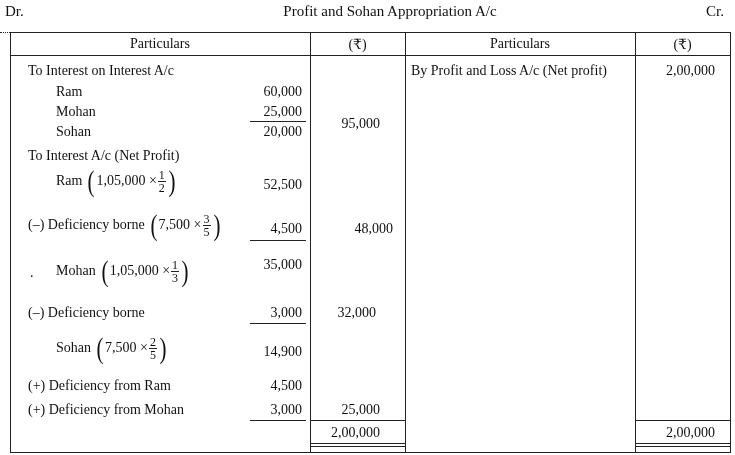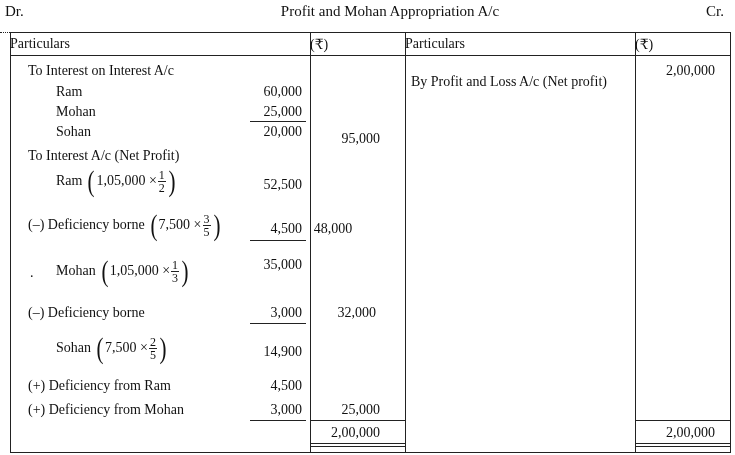--- a/index.html
+++ b/index.html
@@ -3,33 +3,33 @@
 <meta charset="utf-8">
 <style>
   html, body { margin:0; padding:0; background:#fff; }
   body { width:735px; height:455px; position:relative; overflow:hidden;
          font-family:"Liberation Serif","DejaVu Serif",serif; color:#111; font-size:14px; }
   .abs { position:absolute; white-space:nowrap; }
   .bold { font-weight:normal; }
   .hline { position:absolute; height:0; border-top:1px solid #222; }
   .vline { position:absolute; width:0; border-left:1px solid #222; }
   .r { text-align:right; }
-  .c { }
+  .c { text-align:center; }
   .frac { display:inline-block; vertical-align:middle; text-align:center; font-size:12px; line-height:12px; margin:0 1px; }
   .frac span { display:block; }
   .frac .num { border-bottom:1px solid #222; padding:0 1px; }
   .paren { display:inline-block; vertical-align:middle; font-size:30px; line-height:30px; transform:scaleX(0.7); }
   .expr { display:inline-flex; align-items:center; }
 </style>
 </head>
 <body>
 
 <div class="abs bold" style="left:5px;top:3px;font-size:15px;">Dr.</div>
 <div class="abs bold" style="left:230px;top:3px;width:320px;font-size:15px;">
-    <span style="display:block;text-align:center;">Profit and Mohan Appropriation A/c</span>
+    <span style="display:block;text-align:center;">Profit and Sohan Appropriation A/c</span>
   </div>
 <div class="abs bold" style="left:706px;top:3px;font-size:15px;">Cr.</div>
 
 <div class="hline" style="left:10px;top:32px;width:720px;"></div>
 <div class="hline" style="left:0px;top:32px;width:10px;border-top-style:dotted;"></div>
 <div class="hline" style="left:10px;top:55px;width:720px;"></div>
 <div class="hline" style="left:10px;top:452px;width:720px;"></div>
 
 <div class="vline" style="left:10px;top:32px;height:421px;"></div>
 <div class="vline" style="left:310px;top:32px;height:421px;"></div>
@@ -43,21 +43,21 @@
 <div class="abs bold c" style="left:635px;top:36px;width:95px;">(₹)</div>
 
 <div class="abs" style="left:28px;top:63px;">To  Interest on Interest A/c</div>
 <div class="abs" style="left:56px;top:84px;">Ram</div>
 <div class="abs r" style="left:240px;top:84px;width:62px;">60,000</div>
 <div class="abs" style="left:56px;top:104px;">Mohan</div>
 <div class="abs r" style="left:240px;top:104px;width:62px;">25,000</div>
 <div class="hline" style="left:250px;top:121px;width:56px;"></div>
 <div class="abs" style="left:56px;top:124px;">Sohan</div>
 <div class="abs r" style="left:240px;top:124px;width:62px;">20,000</div>
-<div class="abs r" style="left:318px;top:131px;width:62px;">95,000</div>
+<div class="abs r" style="left:318px;top:116px;width:62px;">95,000</div>
 
 <div class="abs" style="left:28px;top:148px;">To  Interest A/c (Net Profit)</div>
 
 <div class="abs expr" style="left:56px;top:166px;">
   <span>Ram</span>
   <span class="paren" style="margin-left:4px;">(</span>
   <span>1,05,000 ×</span>
   <span class="frac">
       <span class="num">1</span>
       <span>2</span>
@@ -71,21 +71,21 @@
   <span class="paren" style="margin-left:4px;">(</span>
   <span>7,500 ×</span>
   <span class="frac">
       <span class="num">3</span>
       <span>5</span>
     </span>
   <span class="paren">)</span>
 </div>
 <div class="abs r" style="left:240px;top:221px;width:62px;">4,500</div>
 <div class="hline" style="left:250px;top:240px;width:56px;"></div>
-<div class="abs r" style="left:302px;top:221px;width:62px;text-align:center;">48,000</div>
+<div class="abs r" style="left:331px;top:221px;width:62px;">48,000</div>
 
 <div class="abs" style="left:30px;top:265px;">.</div>
 <div class="abs expr" style="left:56px;top:256px;">
   <span>Mohan</span>
   <span class="paren" style="margin-left:4px;">(</span>
   <span>1,05,000 ×</span>
   <span class="frac">
       <span class="num">1</span>
       <span>3</span>
     </span>
@@ -115,19 +115,19 @@
 <div class="abs" style="left:28px;top:402px;">(+)  Deficiency from Mohan</div>
 <div class="abs r" style="left:240px;top:402px;width:62px;">3,000</div>
 <div class="hline" style="left:250px;top:420px;width:56px;"></div>
 <div class="abs r" style="left:318px;top:402px;width:62px;">25,000</div>
 
 <div class="hline" style="left:310px;top:420px;width:95px;"></div>
 <div class="abs r" style="left:305px;top:425px;width:75px;">2,00,000</div>
 <div class="hline" style="left:310px;top:443px;width:95px;"></div>
 <div class="hline" style="left:310px;top:446px;width:95px;"></div>
 
-<div class="abs" style="left:411px;top:63px;margin-top:11px;">By Profit and Loss A/c (Net profit)</div>
+<div class="abs" style="left:411px;top:63px;">By Profit and Loss A/c (Net profit)</div>
 <div class="abs r" style="left:640px;top:63px;width:75px;">2,00,000</div>
 
 <div class="hline" style="left:635px;top:420px;width:95px;"></div>
 <div class="abs r" style="left:640px;top:425px;width:75px;">2,00,000</div>
 <div class="hline" style="left:635px;top:443px;width:95px;"></div>
 <div class="hline" style="left:635px;top:446px;width:95px;"></div>
 
 </body></html>

